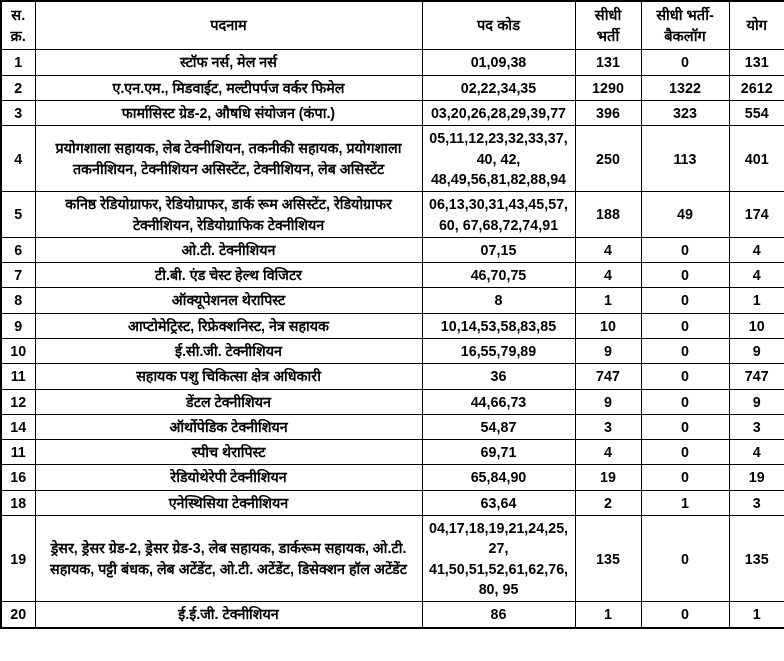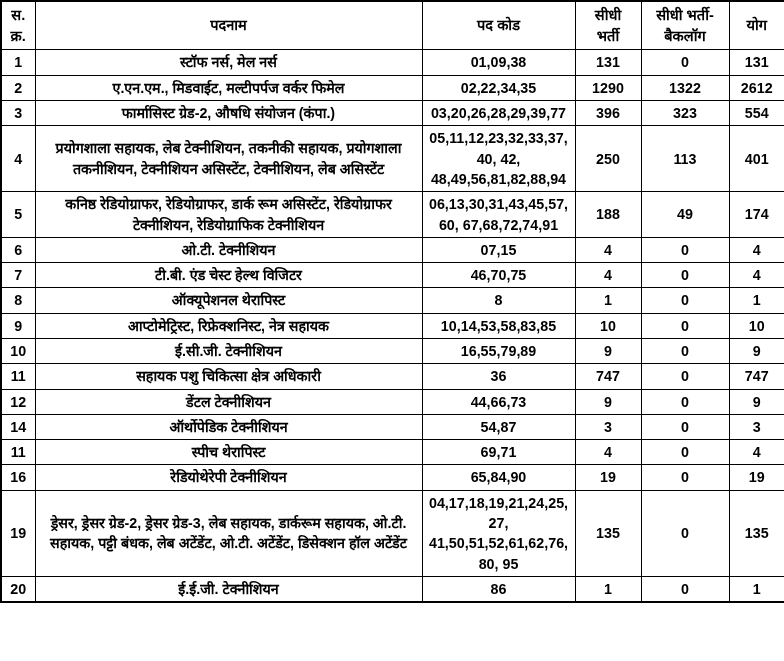--- a/index.html
+++ b/index.html
@@ -213,20 +213,28 @@
       </tr>
       <tr>
         <td class="cell-sno">16</td>
         <td class="cell-name">रेडियोथेरेपी टेक्नीशियन</td>
         <td class="cell-code">65,84,90</td>
         <td class="cell-num">19</td>
         <td class="cell-num">0</td>
         <td class="cell-num">19</td>
       </tr>
       <tr>
+        <td class="cell-sno">18</td>
+        <td class="cell-name">एनेस्थिसिया टेक्नीशियन</td>
+        <td class="cell-code">63,64</td>
+        <td class="cell-num">2</td>
+        <td class="cell-num">1</td>
+        <td class="cell-num">3</td>
+      </tr>
+      <tr>
         <td class="cell-sno">19</td>
         <td class="cell-name">ड्रेसर, ड्रेसर ग्रेड-2, ड्रेसर ग्रेड-3, लेब सहायक, डार्करूम सहायक, ओ.टी. सहायक, पट्टी बंधक, लेब अटेंडेंट, ओ.टी. अटेंडेंट, डिसेक्शन हॉल अटेंडेंट</td>
         <td class="cell-code">04,17,18,19,21,24,25,27, 41,50,51,52,61,62,76,80, 95</td>
         <td class="cell-num">135</td>
         <td class="cell-num">0</td>
         <td class="cell-num">135</td>
       </tr>
       <tr>
         <td class="cell-sno">20</td>
         <td class="cell-name">ई.ई.जी. टेक्नीशियन</td>

